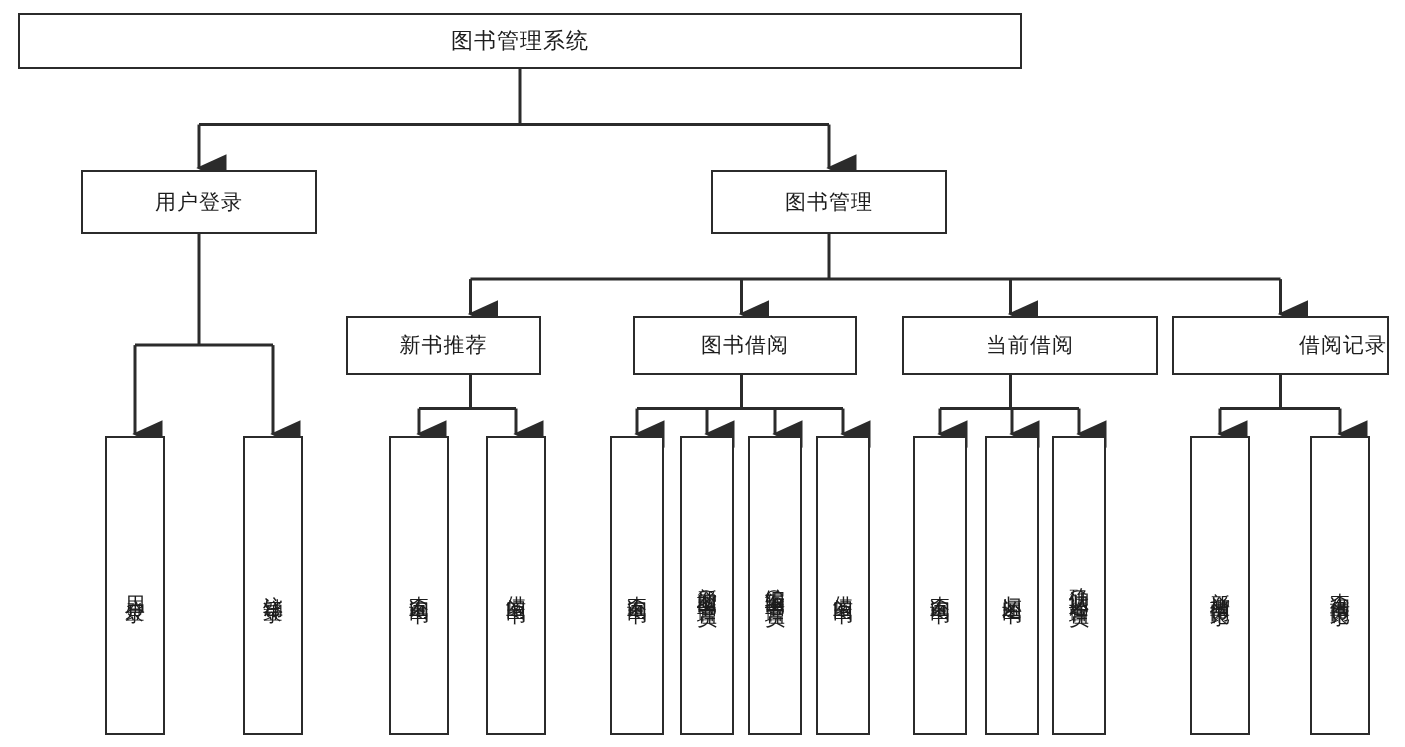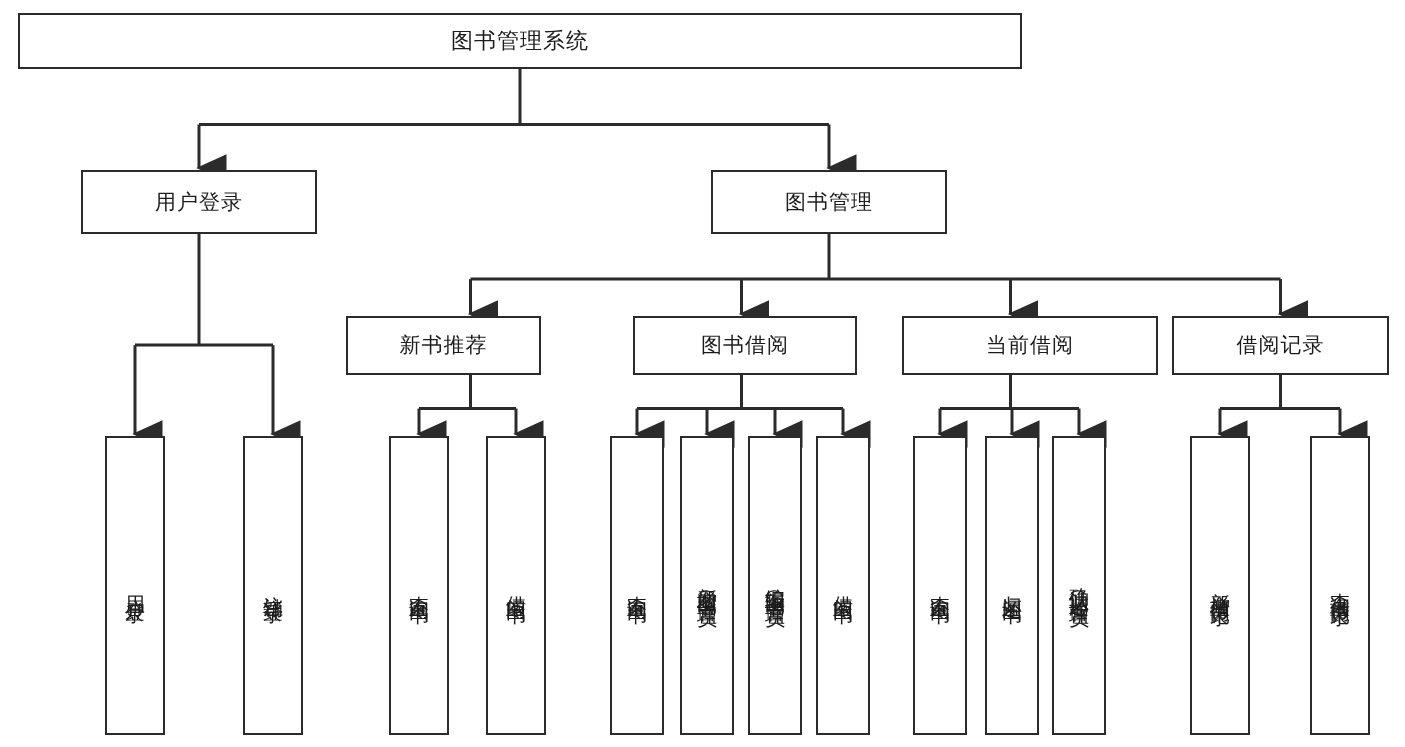--- a/index.html
+++ b/index.html
@@ -120,21 +120,21 @@
       </div>
       <div class="node-box" style="left: 346px; top: 316px; width: 195px; height: 59px;">
         <span class="node-label">新书推荐</span>
       </div>
       <div class="node-box" style="left: 633px; top: 316px; width: 224px; height: 59px;">
         <span class="node-label">图书借阅</span>
       </div>
       <div class="node-box" style="left: 902px; top: 316px; width: 256px; height: 59px;">
         <span class="node-label">当前借阅</span>
       </div>
-      <div class="node-box" style="left: 1172px; top: 316px; width: 217px; height: 59px;">
+      <div class="node-box" style="left: 1172px; top: 316px; width: 217px; height: 59px; justify-content: flex-end;">
         <span class="node-label">借阅记录</span>
       </div>
       <div class="node-box leaf" style="left: 105px; top: 436px; width: 60px; height: 299px;">
         <span class="node-label">用户登录</span>
       </div>
       <div class="node-box leaf" style="left: 243px; top: 436px; width: 60px; height: 299px;">
         <span class="node-label">注销登录</span>
       </div>
       <div class="node-box leaf" style="left: 389px; top: 436px; width: 60px; height: 299px;">
         <span class="node-label">查询图书</span>

